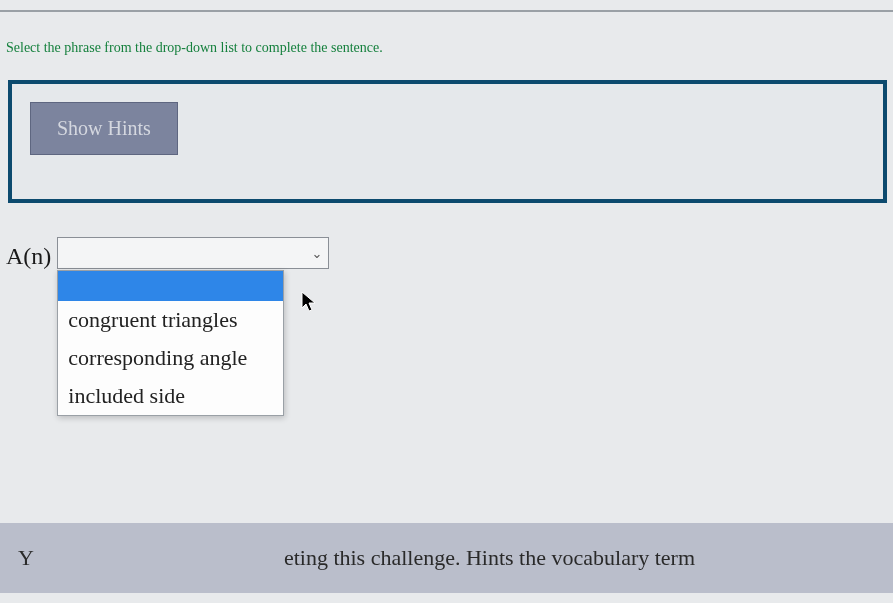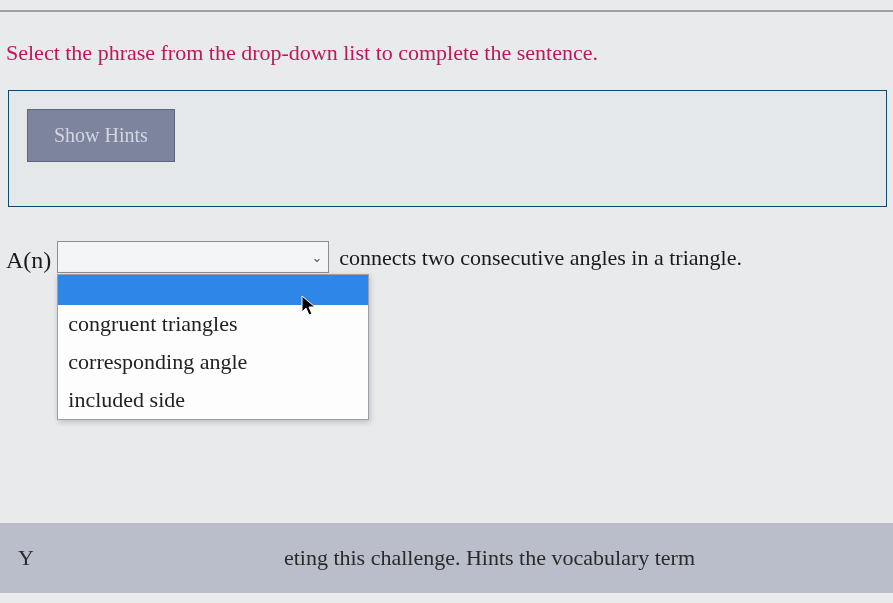--- a/index.html
+++ b/index.html
@@ -13,26 +13,26 @@
       width: 893px;
       height: 603px;
       overflow: hidden;
       position: relative;
     }
     .top-border {
       border-top: 2px solid #9aa0a6;
       margin-top: 10px;
     }
     .instruction {
-      font-size: 22px;
-      color: #be185d;
+      font-size: 14px;
+      color: #15803d;
       padding: 28px 0 24px 6px;
     }
     .hints-panel {
-      border: 1px solid #0c4a6e;
+      border: 4px solid #0c4a6e;
       margin: 0 6px 0 8px;
       padding: 18px 18px 44px 18px;
       background: #e5e8eb;
     }
     .show-hints-btn {
       display: inline-block;
       background: #7c849e;
       color: #d4d7df;
       border: 1px solid #5e6680;
       padding: 14px 26px;
@@ -77,21 +77,21 @@
       color: #1a1a1a;
       display: inline-block;
       vertical-align: top;
       margin-left: 6px;
       margin-top: 4px;
     }
     .dropdown-list {
       position: absolute;
       top: 33px;
       left: 0;
-      width: 312px;
+      width: 227px;
       background: #fdfdfd;
       border: 1px solid #9aa0a6;
       box-shadow: 1px 2px 6px rgba(0,0,0,0.2);
       z-index: 10;
     }
     .dropdown-option {
       padding: 6px 10px;
       font-size: 22px;
       color: #222;
       cursor: pointer;
@@ -153,18 +153,17 @@
       <div class="dropdown-option">congruent triangles</div>
       <div class="dropdown-option">corresponding angle</div>
       <div class="dropdown-option">included side</div>
     </div>
     <div class="cursor-icon">
       <svg width="18" height="22" viewBox="0 0 18 22">
         <path d="M1 1 L1 17 L5 13 L8 20 L11 19 L8 12 L14 12 Z" fill="#000" stroke="#fff" stroke-width="1"></path>
       </svg>
     </div>
   </div>
-  <span class="sentence-rest">connects two consecutive angles in a triangle.</span>
 </div>
 
 <div class="feedback-bar">
   <span class="feedback-prefix">Y</span><span class="feedback-gap"></span><span class="feedback-rest">eting this challenge. Hints the vocabulary term</span>
 </div>
 
 </body></html>

